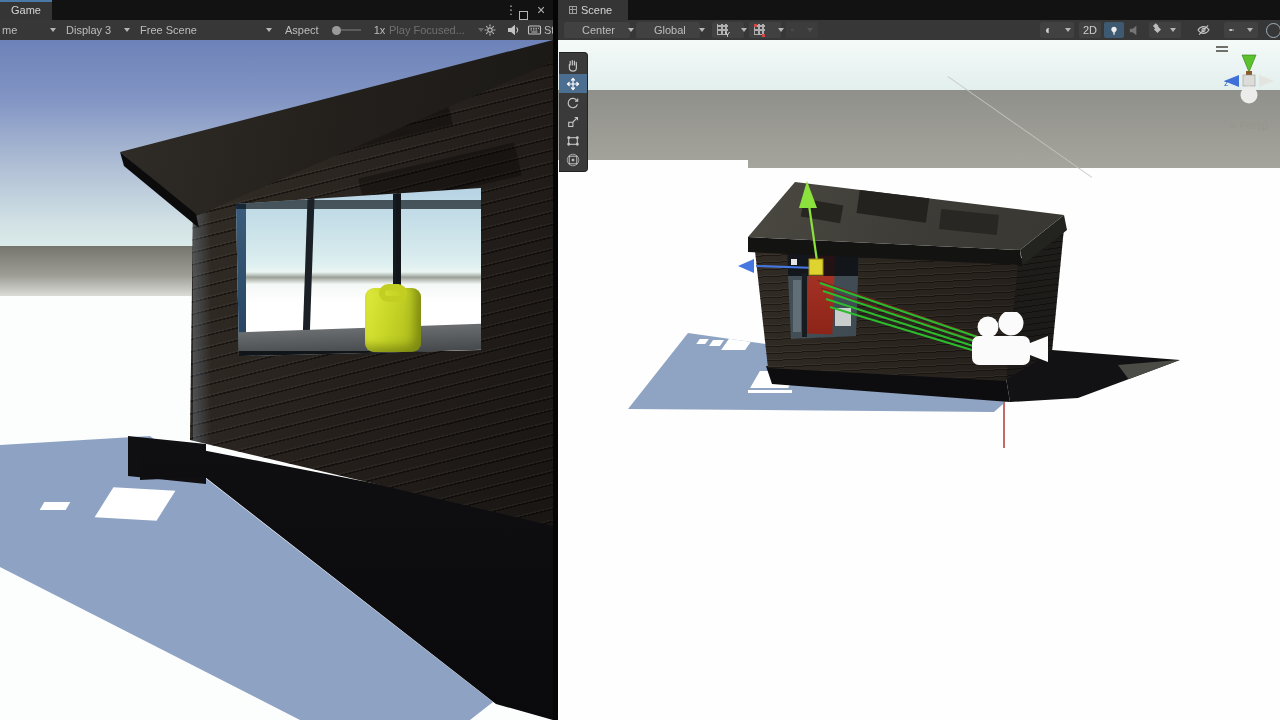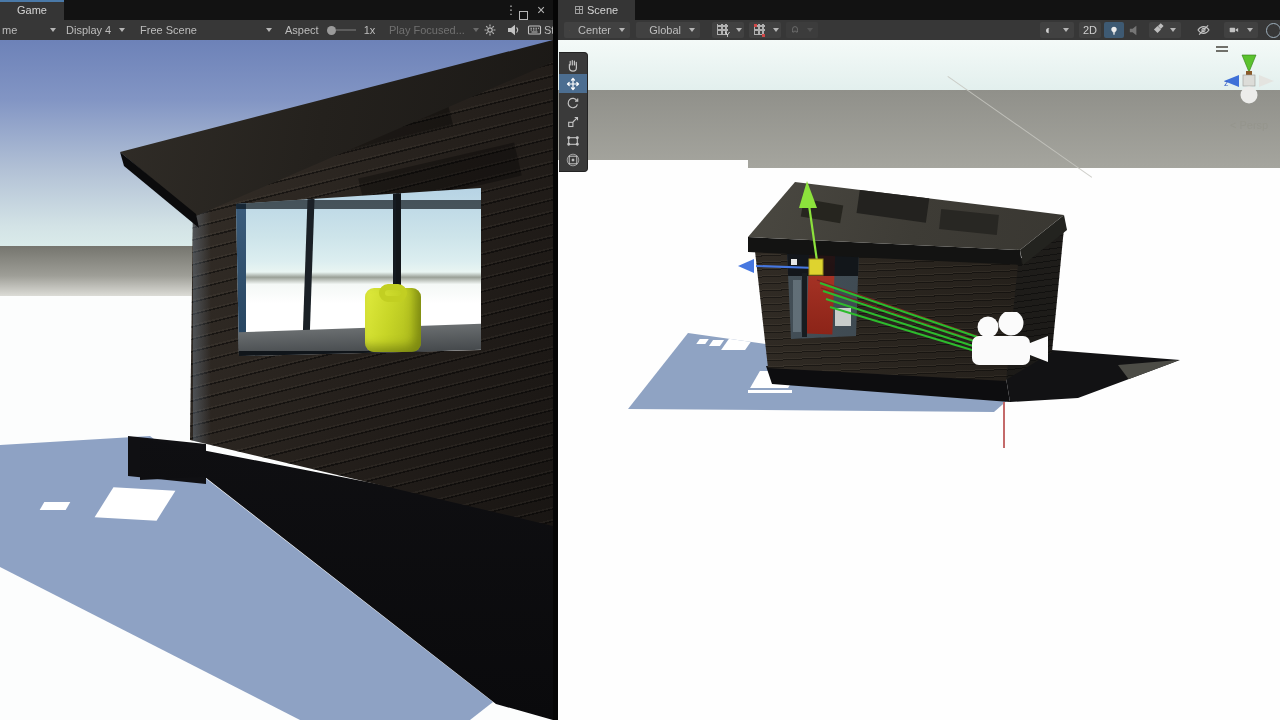--- a/index.html
+++ b/index.html
@@ -3,25 +3,25 @@
 <meta charset="utf-8">
 <style>
   html,body{margin:0;padding:0;background:#000;}
   #screen{position:relative;width:1280px;height:720px;background:#000;overflow:hidden;
           font-family:"Liberation Sans",sans-serif;color:#c8c8c8;-webkit-font-smoothing:antialiased;}
   .abs{position:absolute;}
   
   .panel{position:absolute;top:0;height:720px;}
   .tabbar{position:absolute;top:0;left:0;right:0;height:20px;background:#121212;}
   .tab{position:absolute;top:0;height:20px;background:#353535;display:flex;align-items:center;gap:4px;
-       padding:0 17px;font-size:11px;color:#d4d4d4;box-sizing:border-box;}
+       padding:0 11px;font-size:11px;color:#d4d4d4;box-sizing:border-box;}
   .tab .accent{position:absolute;top:0;left:0;right:0;height:2px;}
   .toolbar{position:absolute;top:20px;left:0;right:0;height:20px;background:#373737;
            border-bottom:1px solid #282828;font-size:11px;color:#bdbdbd;}
-  .titem{position:absolute;top:0;height:20px;display:flex;align-items:center;gap:8px;white-space:nowrap;}
+  .titem{position:absolute;top:0;height:20px;display:flex;align-items:center;gap:13px;white-space:nowrap;}
   .crt{width:0;height:0;border-left:3.5px solid transparent;border-right:3.5px solid transparent;
        border-top:4px solid #b5b5b5;display:inline-block;}
   .dim{color:#707070;text-align:right;}
   .dim .crt{border-top-color:#6a6a6a;}
   .btnish{background:#414141;border-radius:2px;padding:0 5px;height:16px;top:2px;box-sizing:border-box;}
   .winglyph{font-size:12px;color:#b5b5b5;line-height:20px;}
   .sqr{width:9px;height:9px;border:1.5px solid #b5b5b5;box-sizing:border-box;display:inline-block;}
   .viewport{position:absolute;left:0;top:40px;overflow:hidden;}
   svg{display:block;}
   .gridicon{width:8px;height:8px;display:inline-block;
@@ -54,21 +54,21 @@
       <span class="abs" style="left:519px;top:6px;"><span class="sqr"></span></span>
       <span class="abs winglyph" style="left:537px;top:0;font-size:14px;">×</span>
     </div>
 
     <div class="toolbar">
       <div class="titem" style="left:2px;width:54px;justify-content:space-between;">
         <span>me</span>
           <span class="crt"></span>
       </div>
       <div class="titem" style="left:66px;">
-        <span>Display 4</span>
+        <span>Display 3</span>
           <span class="crt"></span>
       </div>
       <div class="titem" style="left:140px;width:132px;justify-content:space-between;">
         <span>Free Scene</span>
           <span class="crt"></span>
       </div>
       <div class="titem" style="left:285px;">
         <span>Aspect</span>
         <span style="display:inline-flex;align-items:center;">
           <span style="width:9px;height:9px;border-radius:50%;background:#9a9a9a;display:inline-block;"></span>

